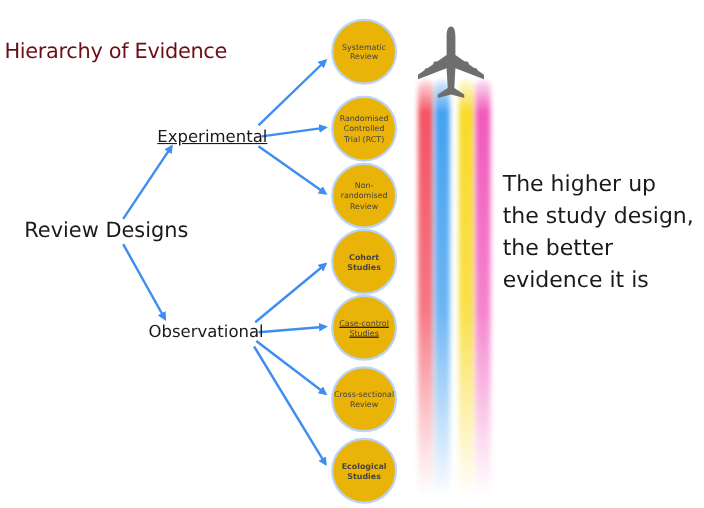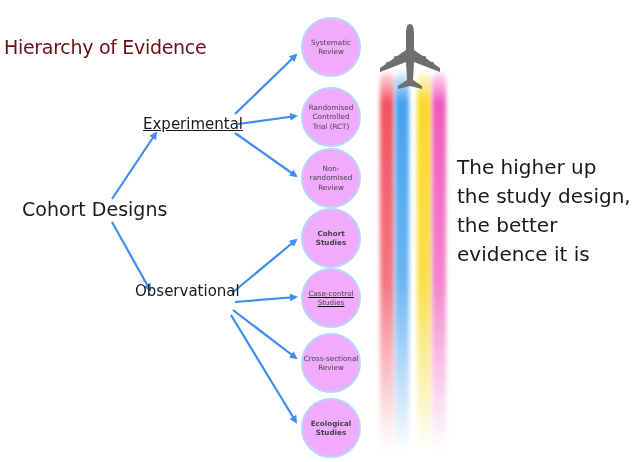--- a/index.html
+++ b/index.html
@@ -1,21 +1,21 @@
 <!DOCTYPE html>
 <html><head>
 <meta charset="utf-8">
 <style>
   html, body { margin:0; padding:0; background:#ffffff; }
   body { width:640px; height:462px; position:relative; overflow:hidden; font-family:"DejaVu Sans", sans-serif; }
   .title { position:absolute; left:4px; top:36px; font-size:19px; font-weight:normal; color:#6b0f17; letter-spacing:-0.3px; white-space:nowrap; }
   .root { position:absolute; left:22px; top:198px; font-size:19px; color:#1a1a1a; white-space:nowrap; }
   .branch { position:absolute; font-size:15px; color:#1a1a1a; white-space:nowrap; }
   .circle { position:absolute; width:60px; height:60px; border:2.5px solid #b8d4fb; border-radius:50%; box-sizing:border-box;
-            display:flex; align-items:center; justify-content:center; text-align:center; background:#f0abfc; }
+            display:flex; align-items:center; justify-content:center; text-align:center; background:#eab308; }
   .circle span { font-size:7.2px; line-height:9.5px; color:#444; white-space:pre-line; }
   .side-text { position:absolute; left:457px; top:153px; font-size:20px; line-height:29px; color:#1a1a1a; white-space:pre-line; }
   svg.arrows { position:absolute; left:0; top:0; }
   .trails { position:absolute; left:370px; top:72px; width:90px; height:390px; }
   .trail { position:absolute; top:0; width:14px; height:380px; border-radius:7px;
            filter:blur(2.2px); }
   .plane { position:absolute; left:378px; top:22px; }
 </style>
 </head>
 <body>
@@ -34,23 +34,23 @@
     <line x1="235" y1="114" x2="296" y2="55"></line>
     <line x1="238" y1="124" x2="296" y2="116"></line>
     <line x1="235" y1="133" x2="296" y2="176"></line>
     <line x1="232" y1="293" x2="296" y2="240"></line>
     <line x1="235" y1="302" x2="296" y2="297"></line>
     <line x1="233" y1="310" x2="296" y2="358"></line>
     <line x1="231" y1="315" x2="296" y2="422"></line>
   </g>
 </svg>
 
-<div class="root">Cohort Designs</div>
+<div class="root">Review Designs</div>
 <div class="branch" style="left:143px; top:115px;text-decoration:underline;">Experimental</div>
-<div class="branch" style="left:135px; top:282px;">Observational</div>
+<div class="branch" style="left:135px; top:292px;">Observational</div>
 
 <div class="circle" style="left:301px; top:17px;">
     <span>Systematic
 Review</span>
   </div>
 <div class="circle" style="left:301px; top:87px;">
     <span>Randomised
 Controlled
 Trial (RCT)</span>
   </div>

